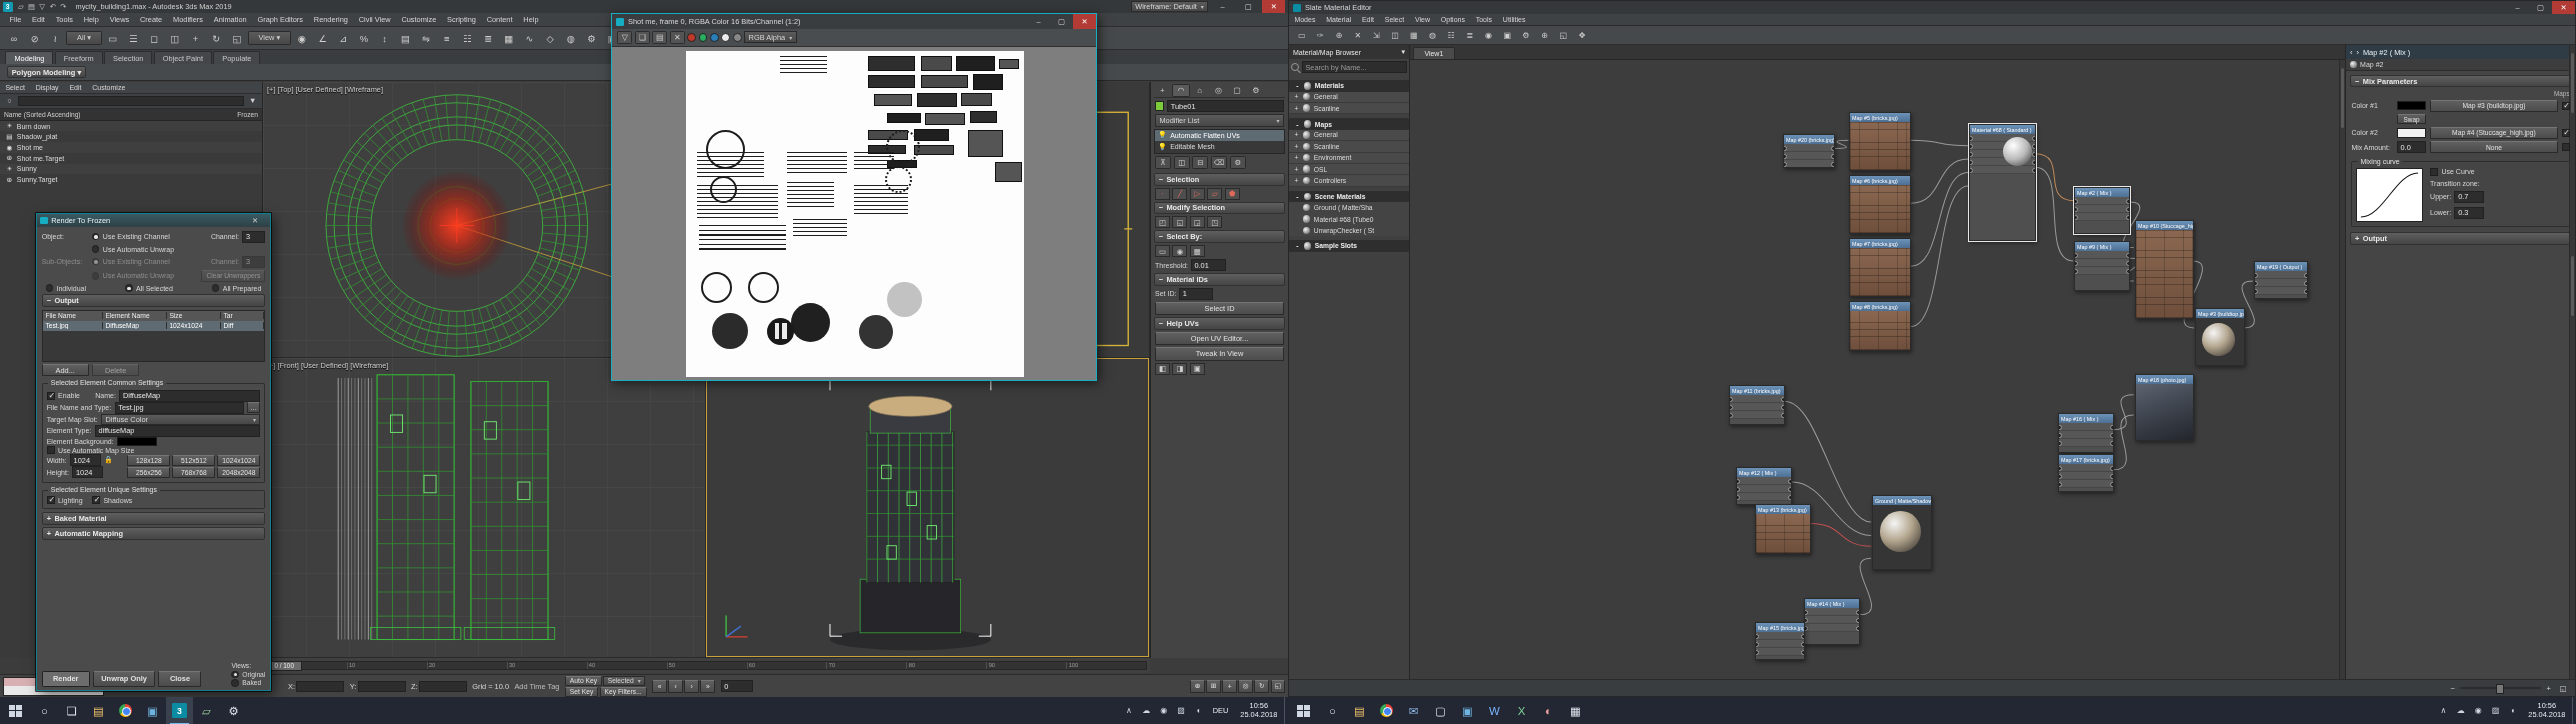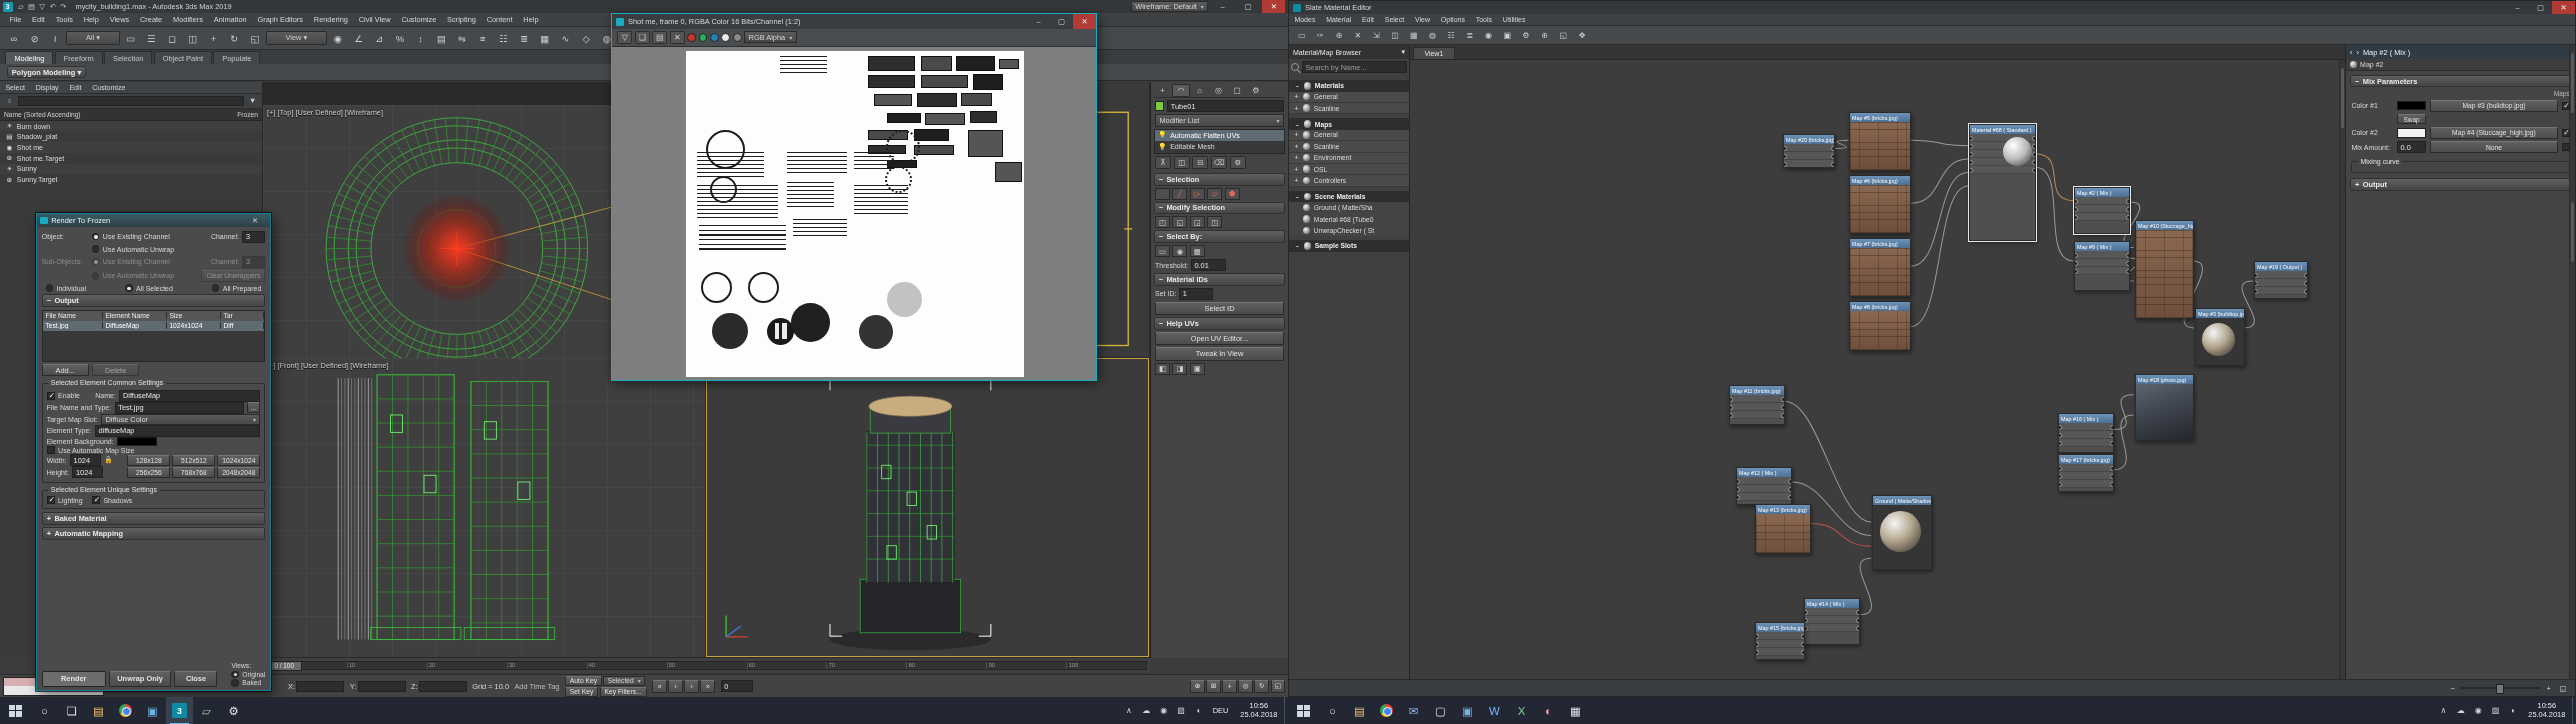--- a/index.html
+++ b/index.html
@@ -21,21 +21,21 @@
   .drop .car{font-size:6px;color:#bbb;margin-left:4px;}
   .chk{width:8px;height:8px;background:#2d2d2d;border:0.7px solid #1e1e1e;display:inline-block;position:relative;flex:none;}
   .chk.on::after{content:"✓";position:absolute;left:0.7px;top:-2px;color:#e8e8e8;font-size:8px;}
   .radio{width:7.4px;height:7.4px;border-radius:50%;background:#2d2d2d;border:0.7px solid #1e1e1e;display:inline-block;position:relative;flex:none;}
   .radio.on::after{content:"";position:absolute;left:1.3px;top:1.3px;width:3.4px;height:3.4px;border-radius:50%;background:#e8e8e8;}
   .rollout{background:linear-gradient(#5f5f5f,#454545);border:0.7px solid #313131;border-radius:2px;
     font-weight:bold;font-size:7.4px;color:#e8e8e8;padding:1.3px 4px;display:flex;align-items:center;gap:3.4px;height:12.7px;}
   .rowflex{display:flex;align-items:center;gap:3.4px;}
   .icon-cell{width:20px;height:19px;display:inline-flex;align-items:center;justify-content:center;
     color:#cfcfcf;font-size:9.4px;border:0.7px solid transparent;border-radius:1.3px;flex:none;}
-  .icon-cell.wide{width:auto;padding:0 19px;font-size:7.4px;background:linear-gradient(#5b5b5b,#474747);border:0.7px solid #2a2a2a;height:13.4px;}
+  .icon-cell.wide{width:auto;padding:0 10px;font-size:7.4px;background:linear-gradient(#5b5b5b,#474747);border:0.7px solid #2a2a2a;height:13.4px;}
   .winbtn{width:23px;height:100%;display:inline-flex;align-items:center;justify-content:center;color:#cfcfcf;font-size:7.4px;}
   .winbtn.close{background:#b23c35;color:#fff;}
   .scroll-v{position:absolute;right:0;top:0;bottom:0;width:6px;background:#383838;border-left:0.7px solid #2c2c2c;}
   .scroll-v::after{content:"";position:absolute;left:0.7px;right:0.7px;top:8px;height:60px;background:#5a5a5a;border-radius:2px;}
 
   
   #mon-left{left:0;top:0;width:1288px;height:725px;background:#3c3c3c;}
   #titlebar-l{left:0;top:0;width:1288px;height:13.4px;background:#35383a;display:flex;align-items:center;gap:2.7px;padding:0 2.7px;}
   #titlebar-l .logo{width:10px;height:10px;background:#139ab0;border-radius:1.3px;color:#fff;font-weight:bold;
     display:flex;align-items:center;justify-content:center;font-size:6.7px;}
@@ -59,21 +59,21 @@
   .exrow:nth-child(odd){background:#3f3f3f;}
   .exrow .g{width:8px;text-align:center;font-size:6.7px;}
 
   
   #vpwrap{left:263px;top:82px;width:887px;height:576px;background:#2a2a2a;}
   .vp{position:absolute;background:#3f3f3f;overflow:hidden;
     background-image:linear-gradient(#464646 0.7px,transparent 0.7px),linear-gradient(90deg,#464646 0.7px,transparent 0.7px);
     background-size:43px 43px;}
   .vp .vplabel{position:absolute;left:4px;top:2.7px;color:#cfcfcf;font-size:7.4px;z-index:5;text-shadow:0 0.7px 0.7px #000;}
   .vp.active{outline:1.3px solid #c8a23c;outline-offset:-1.3px;}
-  #vp-tl{left:0;top:0;width:442px;height:275px;margin-top:23px;}
+  #vp-tl{left:0;top:0;width:442px;height:275px;}
   #vp-tr{left:443px;top:0;width:443px;height:275px;background-image:none;background:#3a3a3a;}
   #vp-bl{left:0;top:276px;width:442px;height:299px;}
   #vp-br{left:443px;top:276px;width:443px;height:299px;background-image:none;background:#3b3b3c;}
   .glow{position:absolute;left:140px;top:90px;width:107px;height:107px;border-radius:50%;
     background:radial-gradient(circle,rgba(255,60,30,.95) 0%,rgba(200,30,10,.55) 35%,rgba(120,10,5,.25) 60%,transparent 75%);}
   svg{display:block;}
 
   
   #cmdpanel{left:1150px;top:82px;width:138px;height:576px;background:#444;border-left:0.7px solid #262626;padding:1.3px 2.7px;}
   #cmdpanel .tabs{display:flex;gap:1.3px;height:14.8px;align-items:center;border-bottom:0.7px solid #2e2e2e;margin-bottom:2px;}
@@ -867,21 +867,21 @@
         <div class="rollout">
             <span>+</span>
             <span>Baked Material</span>
           </div>
         <div class="rollout">
             <span>+</span>
             <span>Automatic Mapping</span>
           </div>
 
         <div class="rtt-row" style="margin-top:auto;align-items:flex-end">
-          <span class="btn big pressed" style="width:64px">Render</span>
+          <span class="btn big pressed" style="width:48px">Render</span>
           <span class="btn big" style="width:62px">Unwrap Only</span>
           <span class="btn big" style="width:43px">Close</span>
           <span style="margin-left:auto;display:flex;flex-direction:column;gap:1.3px;font-size:6.7px">
             <span>Views:</span>
             <span class="rowflex">
                 <span class="radio on"></span>
                 <span>Original</span>
               </span>
             <span class="rowflex">
                 <span class="radio"></span>
@@ -1358,20 +1358,40 @@
           </div>
           <div class="prow">
             <span style="width:42px">Mix Amount:</span>
             <span class="field" style="width:29.5px">0.0</span>
             <span class="btn mapbtn">None</span>
             <span class="chk"></span>
           </div>
 
           <div class="group" style="margin:6.7px 5.4px 2.7px">
             <span class="gtitle" style="background:#454545">Mixing curve</span>
+            <div style="display:flex;gap:6.7px;align-items:flex-start">
+              <svg width="67" height="54" style="background:#fff;border:0.7px solid #222;flex:none" viewBox="0 0 100 80">
+                <path d="M6 74 C 40 74, 60 6, 94 6" stroke="#111" stroke-width="1.6" fill="none"></path>
+              </svg>
+              <div style="display:flex;flex-direction:column;gap:4px;font-size:7px">
+                <span class="rowflex">
+                    <span class="chk"></span>
+                    <span>Use Curve</span>
+                  </span>
+                <span>Transition zone:</span>
+                <span class="rowflex">
+                  <span>Upper:</span>
+                  <span class="field" style="width:29.5px">0.7</span>
+                </span>
+                <span class="rowflex">
+                  <span>Lower:</span>
+                  <span class="field" style="width:29.5px">0.3</span>
+                </span>
+              </div>
+            </div>
           </div>
 
           <div class="rollout" style="margin:2.7px 4px">
               <span>+</span>
               <span>Output</span>
             </div>
           <div class="scroll-v" style="position:relative;margin-left:auto;width:6px;flex:1"></div>
         </div>
       </div>
 

